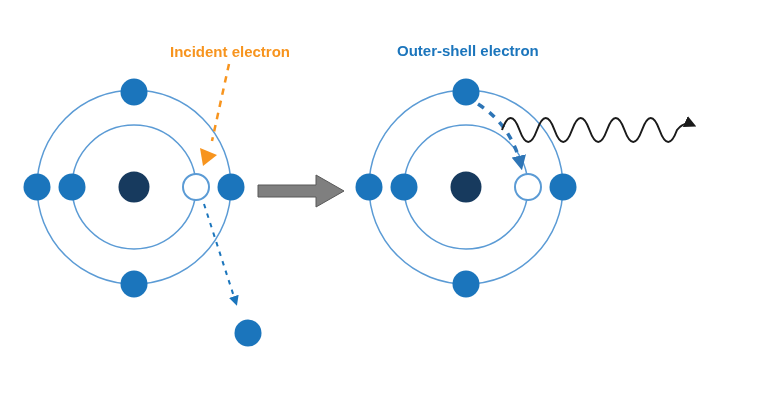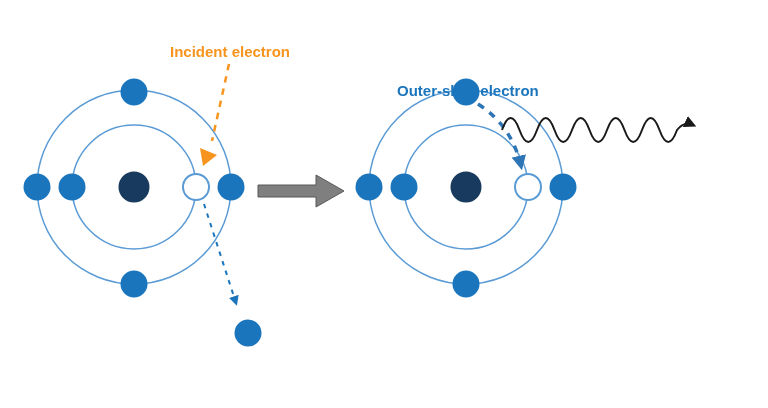--- a/index.html
+++ b/index.html
@@ -23,21 +23,21 @@
   .gray-arrow { fill: var(--arrow-gray); stroke: var(--arrow-gray-border); stroke-width: 1; }
   .wave { fill: none; stroke: var(--xray-wave); stroke-width: 2; }
   .label {
     position: absolute;
     font-weight: 700;
     font-size: 15px;
     line-height: 1;
     white-space: nowrap;
   }
   .label-orange { color: var(--orange); }
-  .label-blue   { color: var(--text-blue); margin-top: 40px; }
+  .label-blue   { color: var(--text-blue); }
   .label-black  { color: var(--text-black); font-size: 14px; }
 </style>
 </head>
 <body>
 
 <div class="stage">
 
   <svg class="diagram-svg" width="768" height="408" viewBox="0 0 768 408">
     <defs>
       <marker id="mBlueSm" viewBox="0 0 10 10" refX="7" refY="5" markerWidth="5" markerHeight="5" orient="auto">

